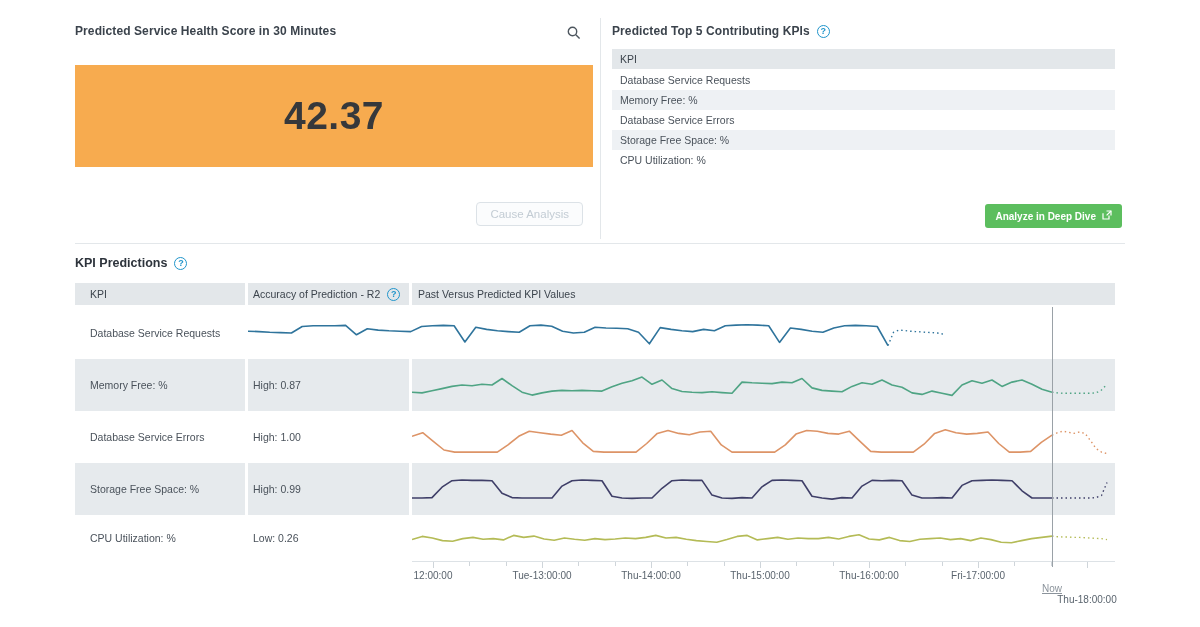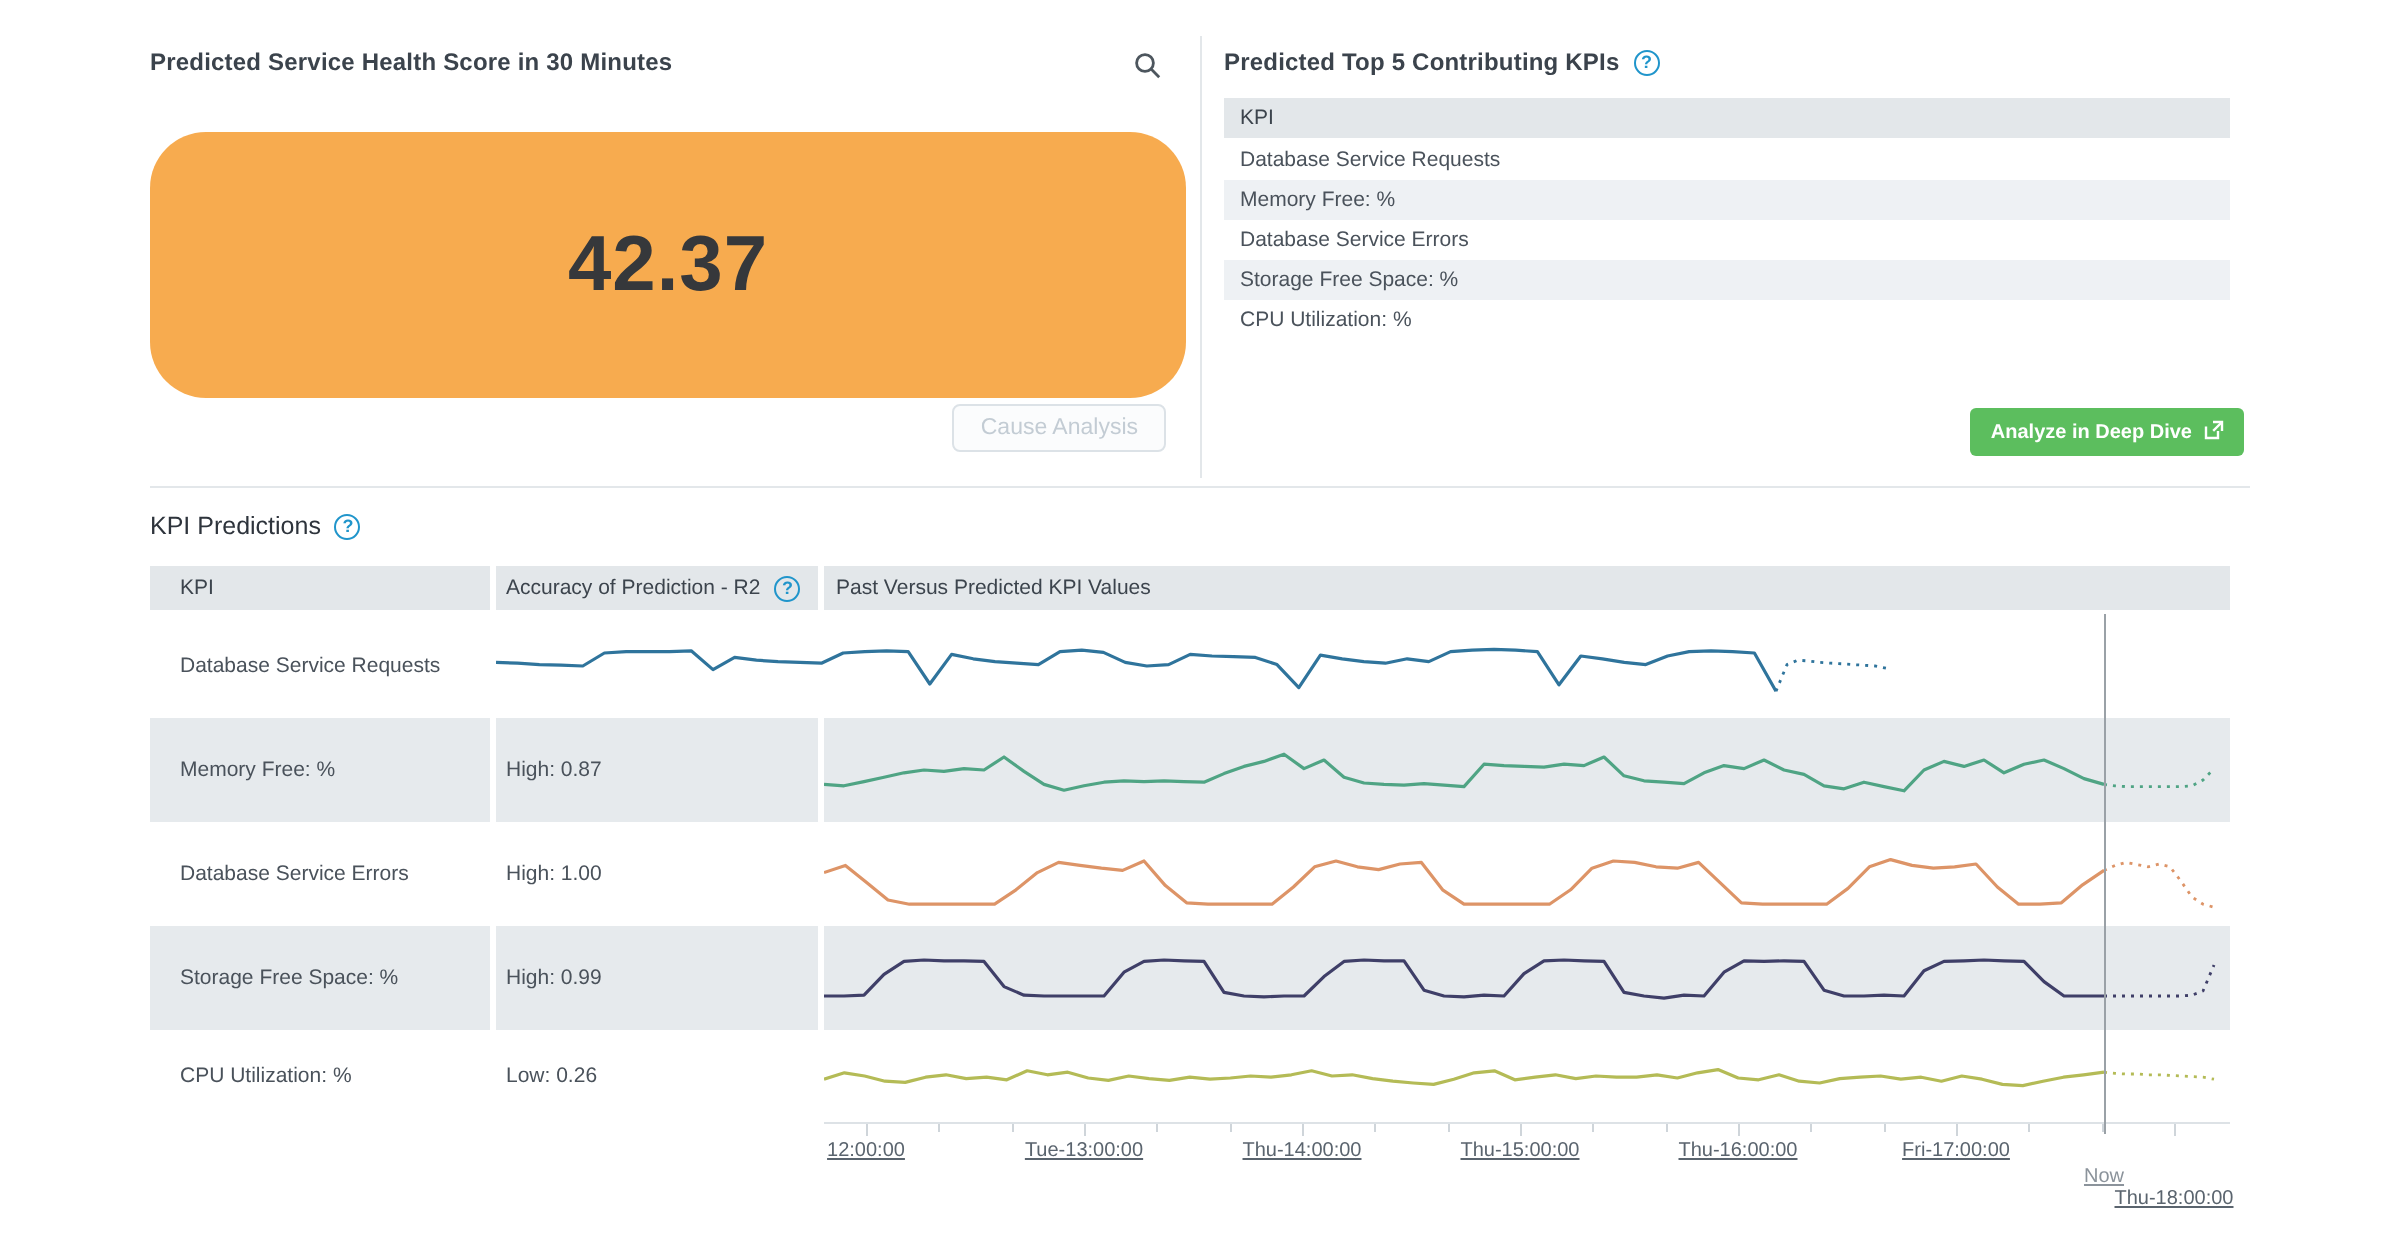--- a/index.html
+++ b/index.html
@@ -5,21 +5,21 @@
   * { margin:0; padding:0; box-sizing:border-box; }
   html,body { background:#fff; }
   .canvas { position:relative; width:1200px; height:627px; background:#fff;
             font-family:"Liberation Sans",sans-serif; overflow:hidden;padding-left:40px; }
 
   
   .panel-left { position:absolute; left:75px; top:18px; width:518px; height:215px; }
   .title-row { display:flex; justify-content:space-between; align-items:flex-start; }
   .panel-title { font-size:12px; font-weight:bold; color:#3b434c; padding-top:6px; letter-spacing:0.1px; }
   .search-icon { cursor:pointer; margin-top:8px; margin-right:12px; }
-  .score-box { margin-top:21px; height:133px; display:flex; align-items:center; justify-content:center;border-radius:28px; }
+  .score-box { margin-top:21px; height:102px; display:flex; align-items:center; justify-content:center; }
   .score-value { font-size:39px; font-weight:bold; color:#36383b; letter-spacing:0.5px; }
   .cause-btn { position:absolute; right:10px; top:184px; height:24px; padding:0 13px;
                font-family:"Liberation Sans",sans-serif; font-size:11.5px; color:#c3ccd4;
                background:#fbfcfd; border:1px solid #dce2e7; border-radius:4px; cursor:default; }
 
   .vdivider { position:absolute; left:600px; top:18px; width:1px; height:221px; background:#e3e7ea; }
   .hdivider { position:absolute; left:75px; top:243px; width:1050px; height:1px; background:#e3e7ea; }
 
   
   .panel-right { position:absolute; left:612px; top:18px; width:513px; height:215px; }
@@ -30,35 +30,35 @@
   .kpi-list-header { height:20px; line-height:20px; background:#e3e7ea; color:#3c444d;
                      font-size:10.5px; padding-left:8px; margin-bottom:1px; }
   .kpi-row { height:20px; line-height:20px; font-size:10.5px; color:#4a525b; padding-left:8px; background:#fff; cursor:pointer; }
   .kpi-row.alt { background:#eef1f4; }
   .deepdive-btn { position:absolute; right:3px; top:186px; height:24px; display:flex; align-items:center; gap:6px;
                   background:#5cbe5e; border:none; border-radius:3px; color:#fff; font-weight:bold;
                   font-family:"Liberation Sans",sans-serif; font-size:10px; padding:0 10px; cursor:pointer; }
 
   
   .predictions { position:absolute; left:75px; top:256px; width:1050px; }
-  .section-title { font-size:12.5px; font-weight:normal; color:#2e343c; }
+  .section-title { font-size:12.5px; font-weight:bold; color:#2e343c; }
   .ptable { position:relative; margin-top:13px; width:1040px; }
   .phead { display:flex; gap:3px; height:22px; margin-bottom:2px; }
   .phead .cell { background:#e3e7ea; font-size:10.5px; color:#3c444d; display:flex; align-items:center; }
   .c1 { width:170px; padding-left:15px; }
   .c2 { width:161px; padding-left:5px; }
   .c3 { width:703px; padding-left:6px; }
   .prow { display:flex; gap:3px; }
   .prow .cell { display:flex; align-items:center; font-size:10.5px; color:#4a525b; background:#fff; }
   .prow.alt .cell { background:#e6eaed; }
   .prow .c3 { padding:0; position:relative; }
   .now-line { position:absolute; top:24px; width:1px; height:260px; background:#9aa1a7; z-index:3; }
   .axis { position:relative; margin-left:337px; width:703px; height:42px; border-top:1px solid #dde2e6; }
   .tick { position:absolute; top:0; width:1px; background:#cfd5da; }
-  .axis-label { position:absolute; top:8px; transform:translateX(-50%); font-size:10px; color:#5a646e; white-space:nowrap;text-decoration:underline; }
+  .axis-label { position:absolute; top:8px; transform:translateX(-50%); font-size:10px; color:#5a646e; white-space:nowrap; }
   .now-label { position:absolute; top:300px; transform:translateX(-50%); font-size:10px; color:#8b939b; z-index:3; }
 </style>
 </head>
 <body>
 
 <div class="canvas">
 
   <section class="panel-left">
     <div class="title-row">
       <h2 class="panel-title">Predicted Service Health Score in 30 Minutes</h2>

